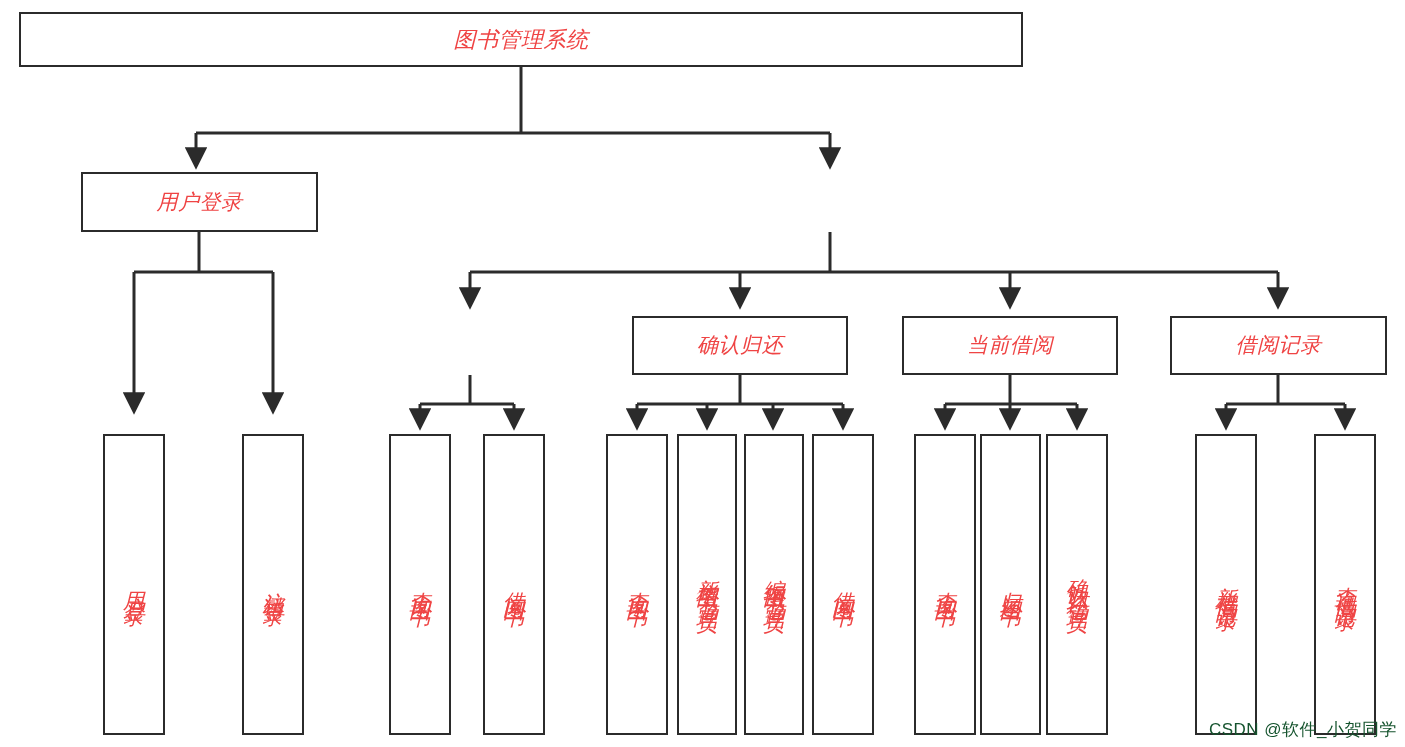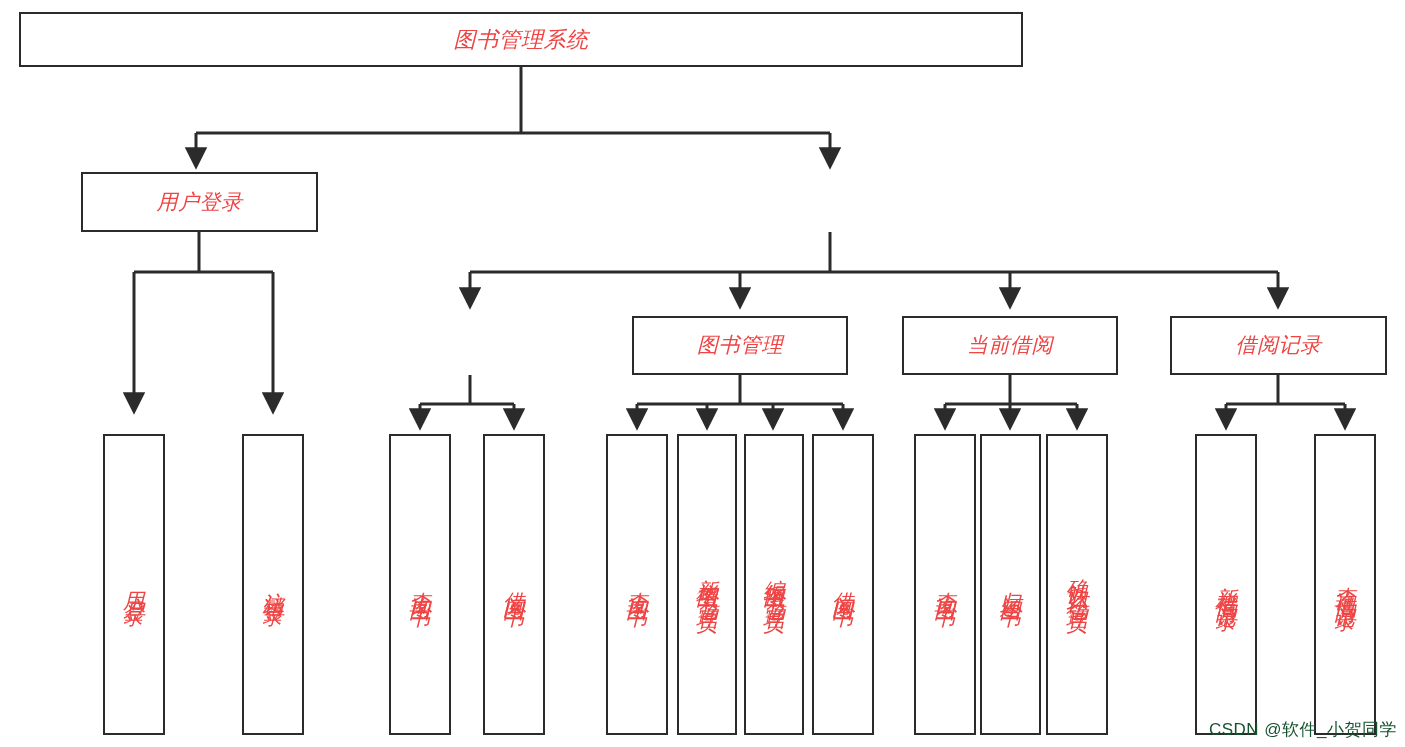--- a/index.html
+++ b/index.html
@@ -130,21 +130,21 @@
 
   <div class="node horiz root" style="left:19px; top:12px; width:1004px; height:55px;">
     <span class="label">图书管理系统</span>
   </div>
 
   <div class="node horiz" style="left:81px; top:172px; width:237px; height:60px;">
     <span class="label">用户登录</span>
   </div>
 
   <div class="node horiz" style="left:632px; top:316px; width:216px; height:59px;">
-    <span class="label">图书管理</span>
+    <span class="label">确认归还</span>
   </div>
   <div class="node horiz" style="left:902px; top:316px; width:216px; height:59px;">
     <span class="label">当前借阅</span>
   </div>
   <div class="node horiz" style="left:1170px; top:316px; width:217px; height:59px;">
     <span class="label">借阅记录</span>
   </div>
 
   <div class="node vert" style="left:103px; top:434px; width:62px; height:301px;">
     <span class="label">用户登录</span>

